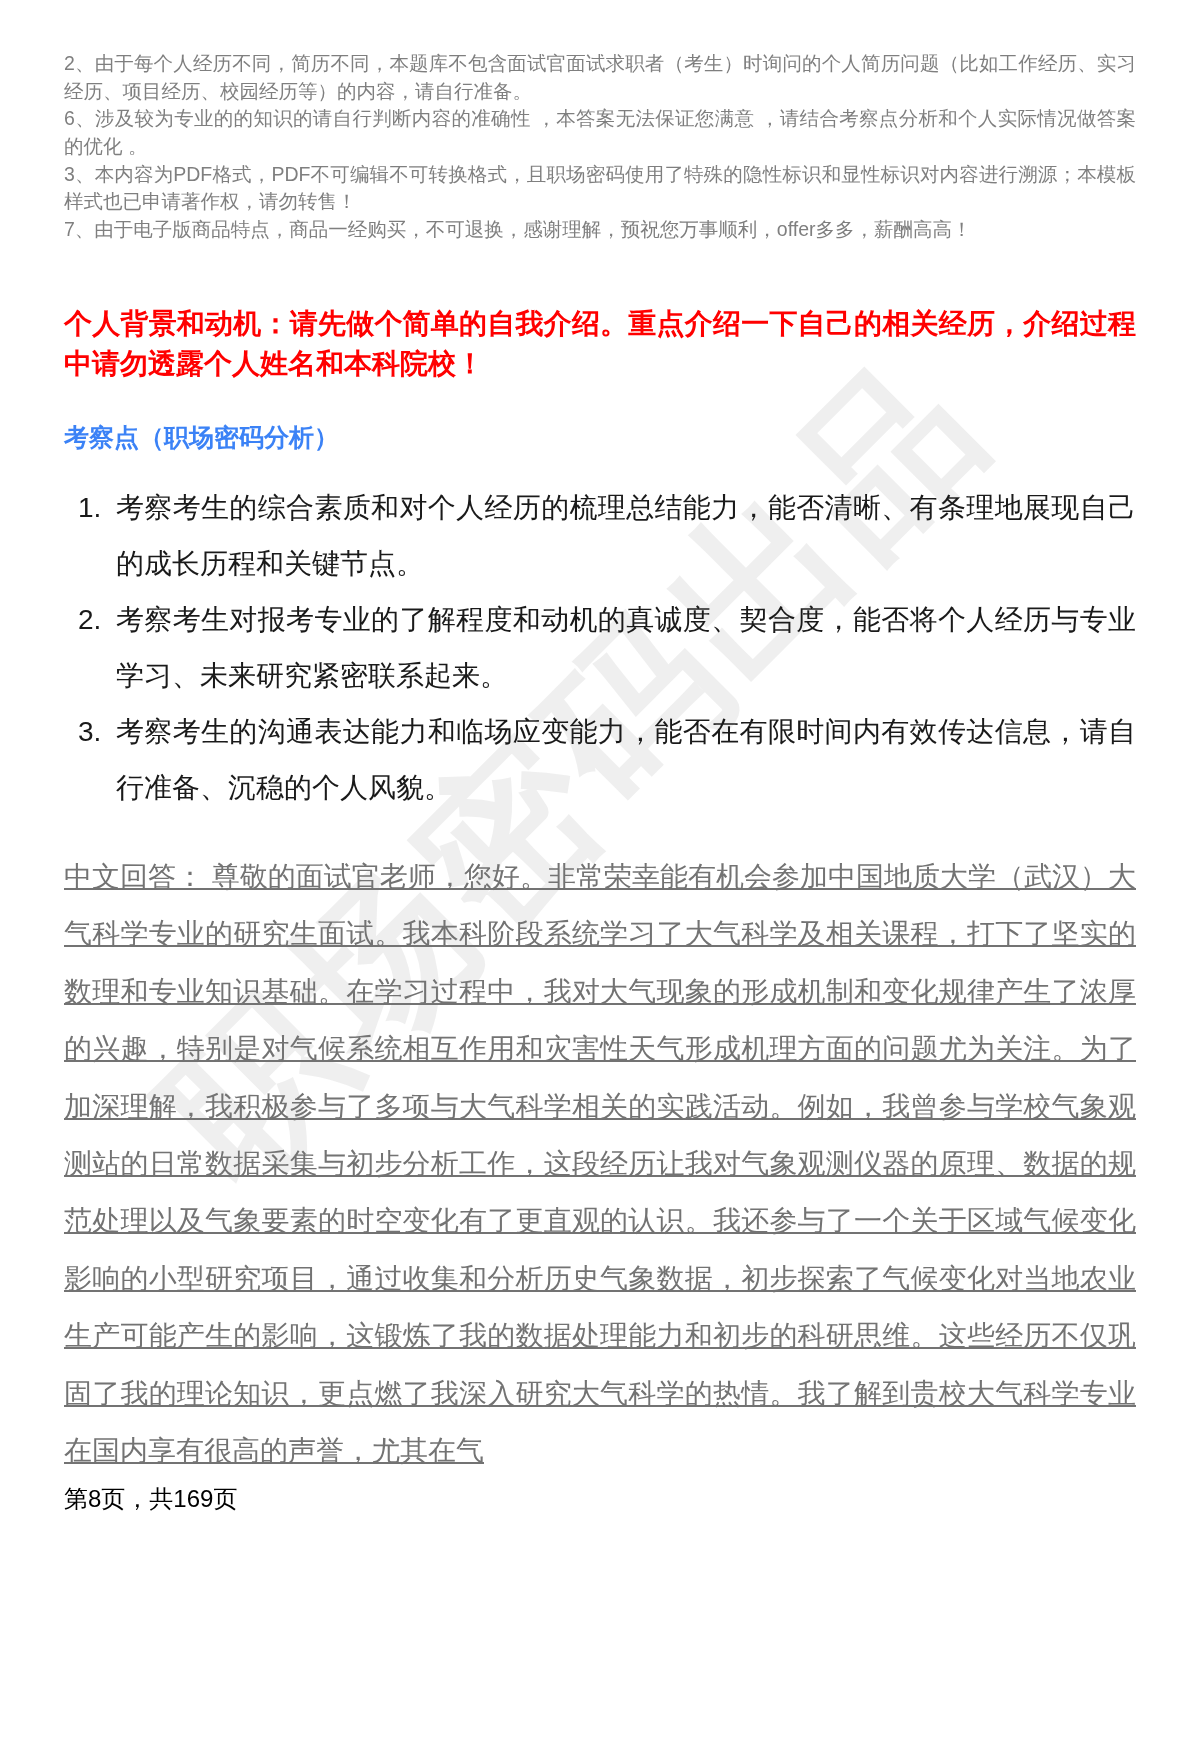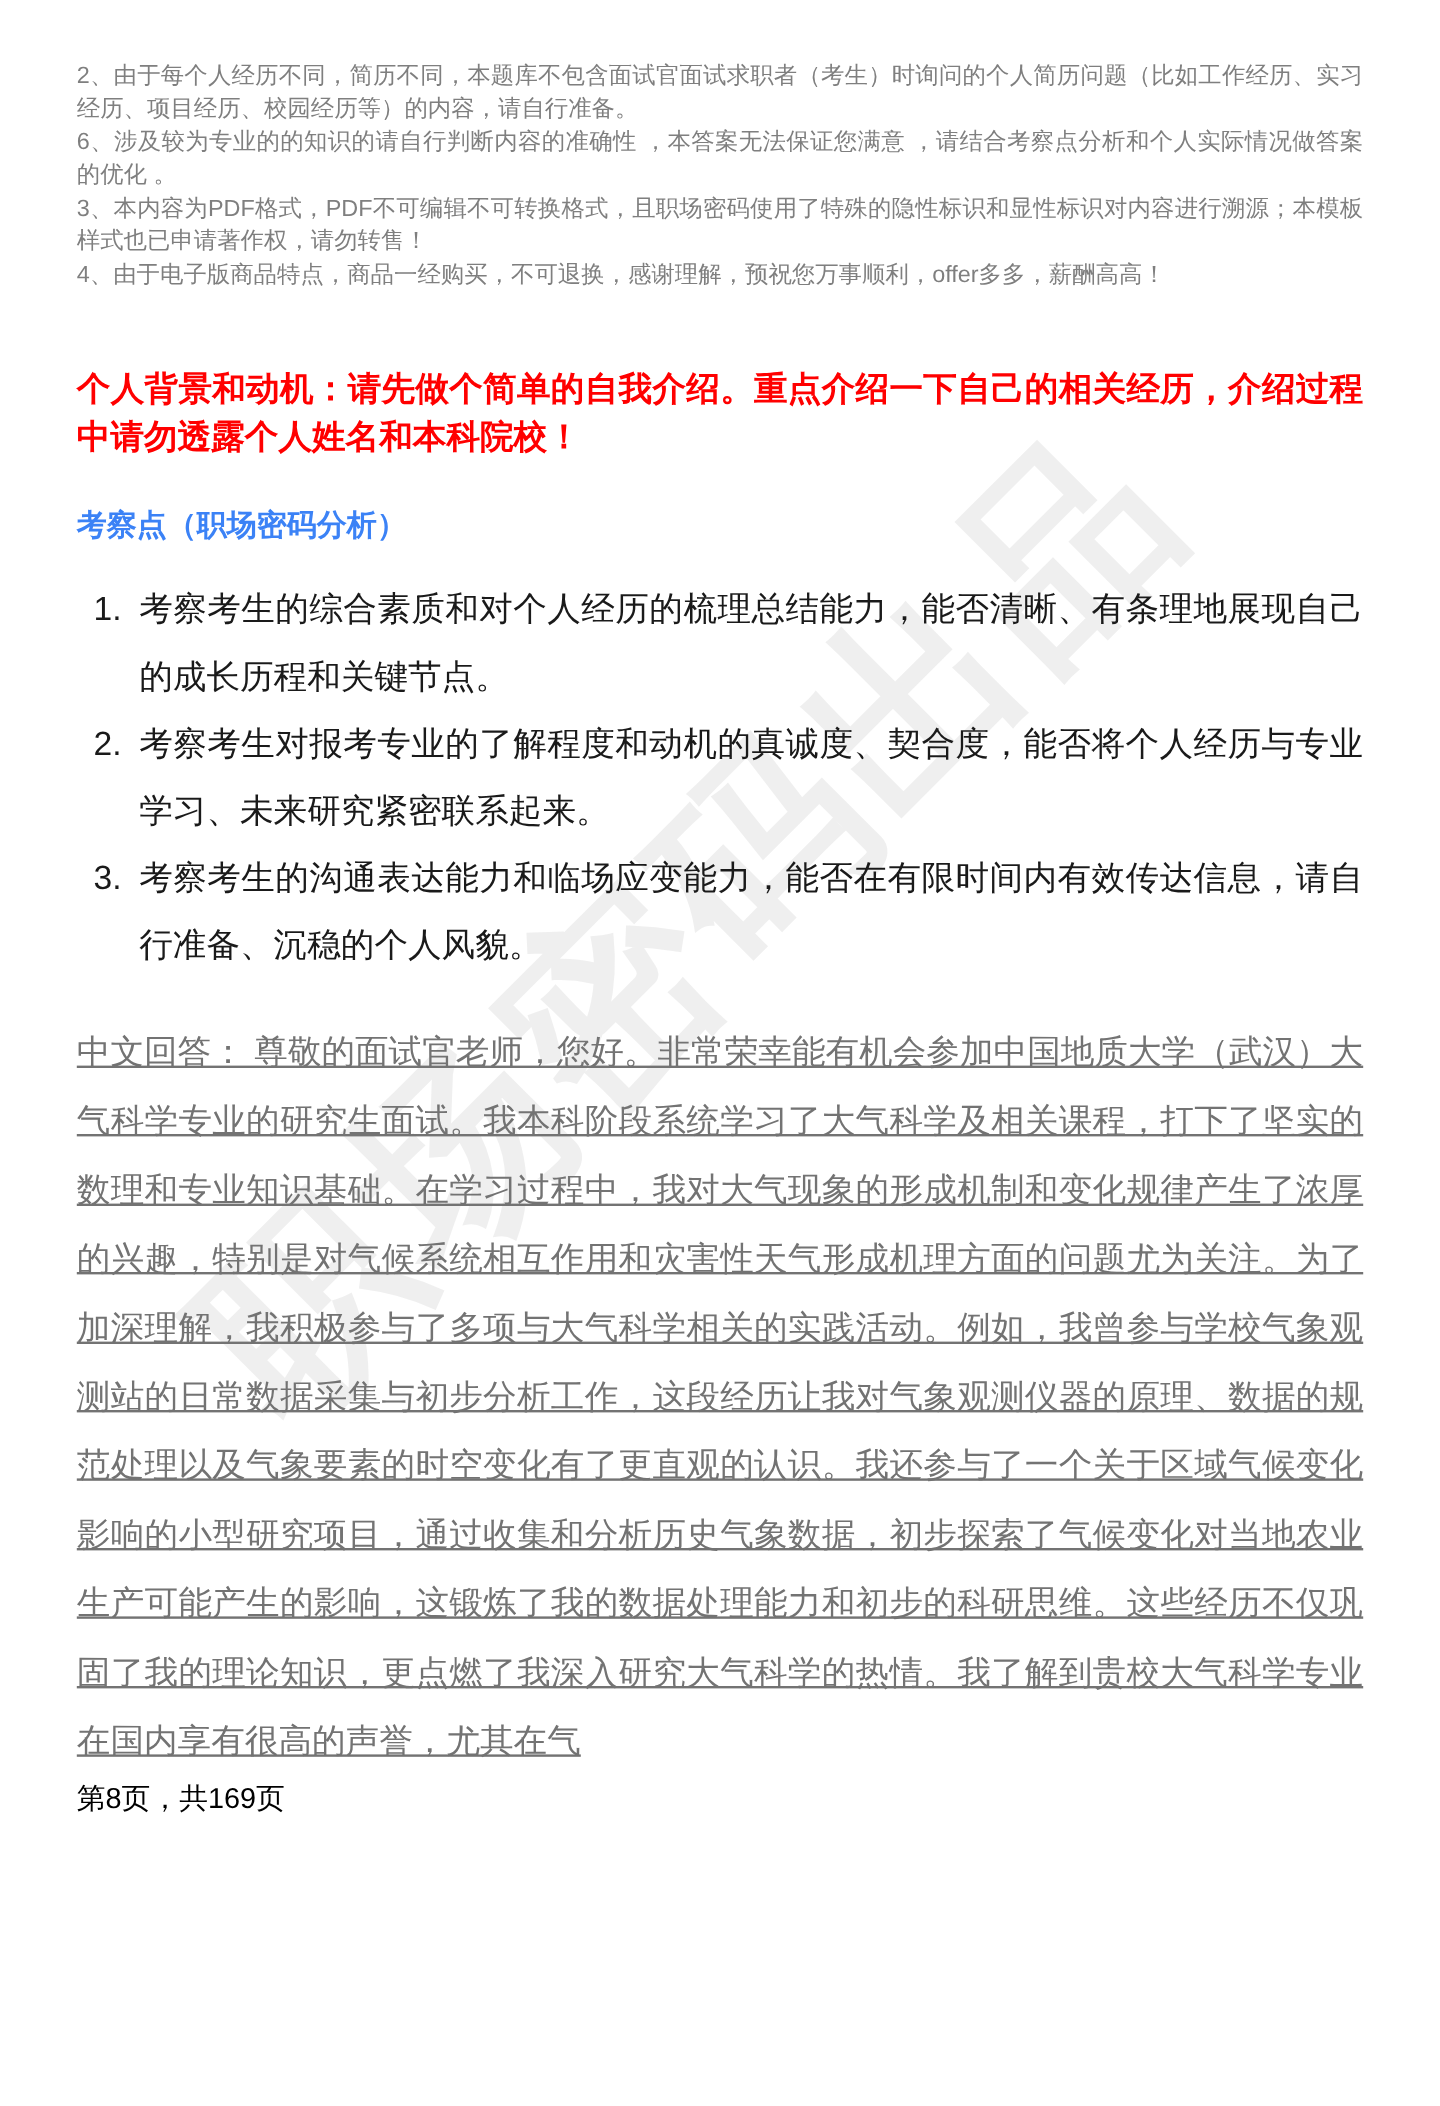--- a/index.html
+++ b/index.html
@@ -90,21 +90,21 @@
 <div class="page">
 
   <div class="watermark">职场密码出品</div>
 
   <div class="content">
 
     <div class="disclaimer">
       <p>2、由于每个人经历不同，简历不同，本题库不包含面试官面试求职者（考生）时询问的个人简历问题（比如工作经历、实习经历、项目经历、校园经历等）的内容，请自行准备。</p>
       <p>6、涉及较为专业的的知识的请自行判断内容的准确性 ，本答案无法保证您满意 ，请结合考察点分析和个人实际情况做答案的优化 。</p>
       <p>3、本内容为PDF格式，PDF不可编辑不可转换格式，且职场密码使用了特殊的隐性标识和显性标识对内容进行溯源；本模板样式也已申请著作权，请勿转售！</p>
-      <p>4、由于电子版商品特点，商品一经购买，不可退换，感谢理解，预祝您万事顺利，offer多多，薪酬高高！</p>
+      <p>7、由于电子版商品特点，商品一经购买，不可退换，感谢理解，预祝您万事顺利，offer多多，薪酬高高！</p>
     </div>
 
     <div class="question-heading">个人背景和动机：请先做个简单的自我介绍。重点介绍一下自己的相关经历，介绍过程中请勿透露个人姓名和本科院校！</div>
 
     <div class="analysis-heading">考察点（职场密码分析）</div>
 
     <div class="analysis-list">
       <div class="analysis-item">
         <span class="num">1.</span>
         <span class="txt">考察考生的综合素质和对个人经历的梳理总结能力，能否清晰、有条理地展现自己的成长历程和关键节点。</span>

